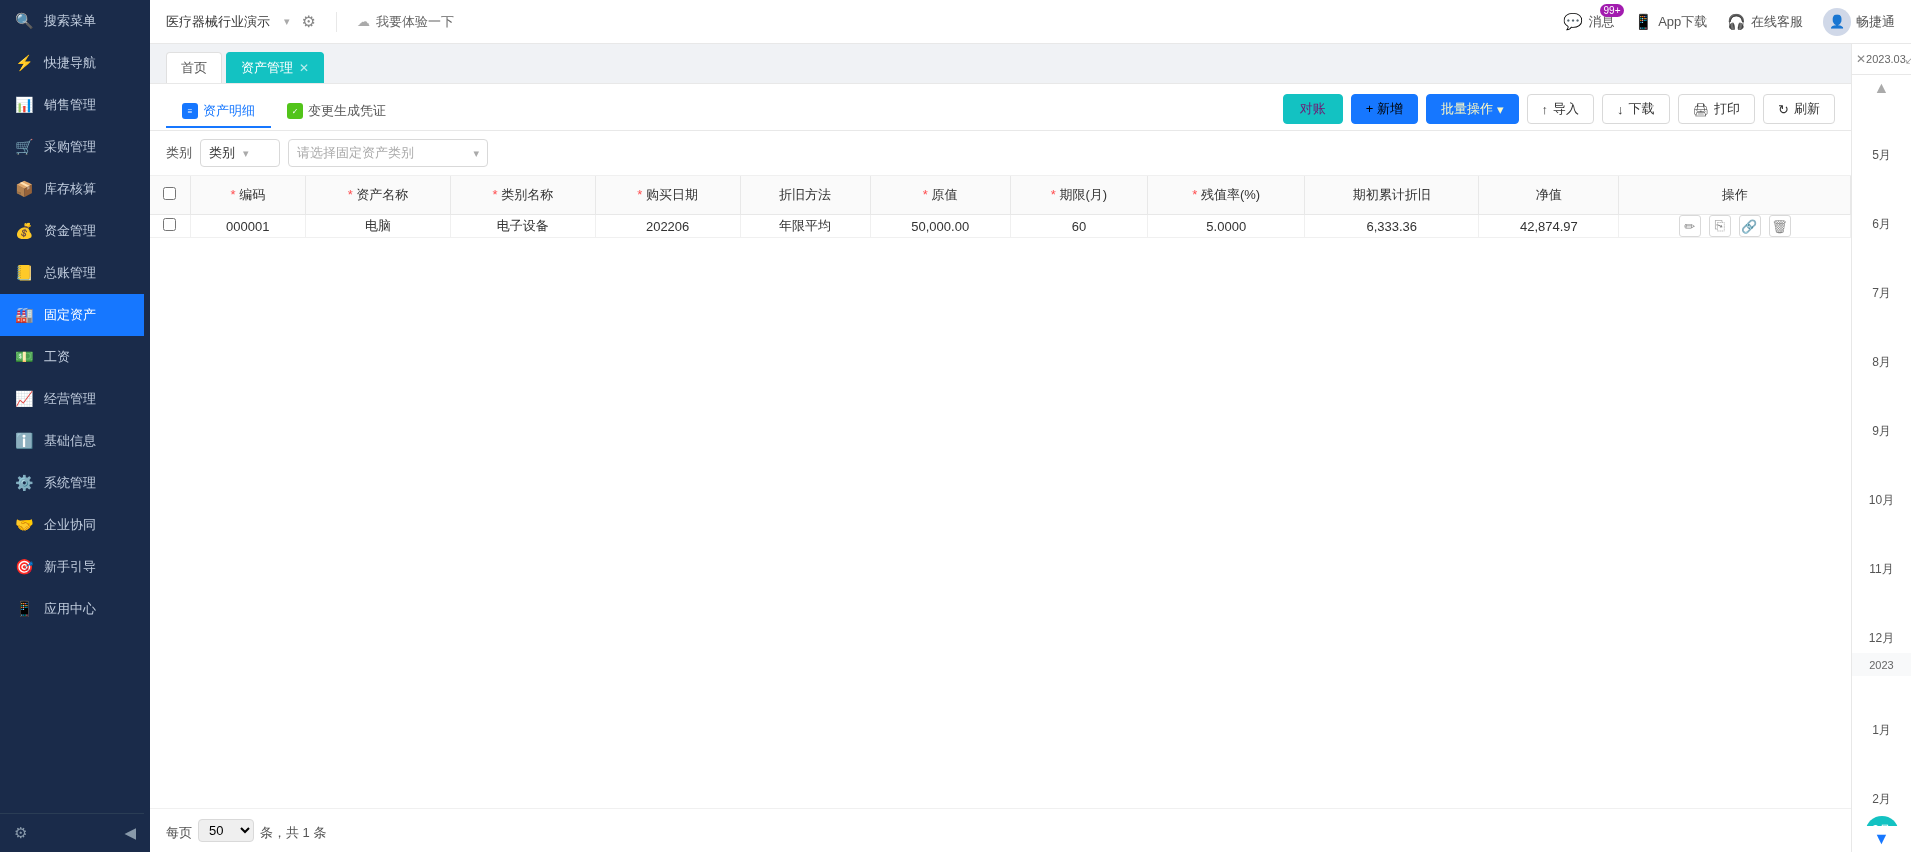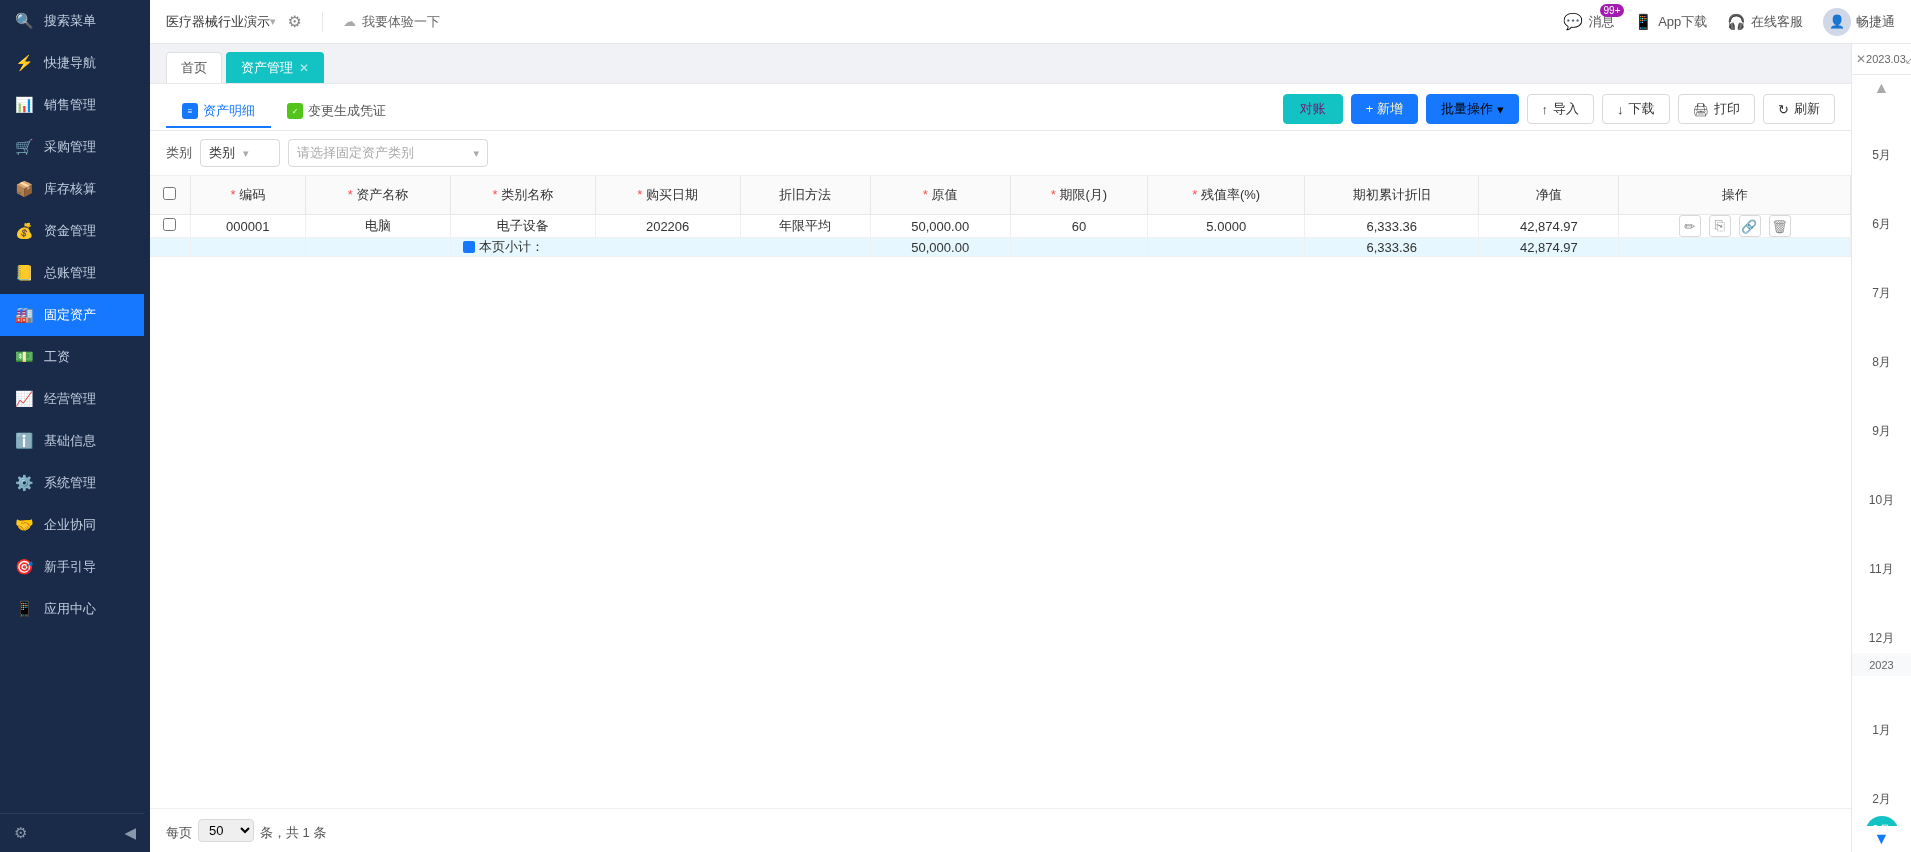--- a/index.html
+++ b/index.html
@@ -96,21 +96,21 @@
       background: white;
       display: flex;
       align-items: center;
       padding: 0 16px;
       border-bottom: 1px solid #e8e8e8;
       gap: 12px;
     }
     .topbar-company {
       display: flex;
       align-items: center;
-      gap: 0;
+      gap: 14px;
       font-size: 13px;
       color: #333;
       cursor: pointer;
       text-align: right;
     }
     .topbar-divider {
       width: 1px;
       height: 20px;
       background: #e8e8e8;
       margin: 0 8px;
@@ -270,32 +270,32 @@
       background: white;
       cursor: pointer;
       font-size: 13px;
       color: #333;
       display: flex;
       align-items: center;
       gap: 5px;
     }
     .btn-primary {
       background: #1677ff;
-      color: #fef9c3;
+      color: #000000;
       border-color: #1677ff;
     }
     .btn-teal {
       background: #13c2c2;
       color: #701a75;
       border-color: #13c2c2;
       padding: 5px 16px;
     }
     .btn-batch {
       background: #1677ff;
-      color: #000000;
+      color: #fef9c3;
       border-color: #1677ff;
       display: flex;
       gap: 4px;
     }
     .filter-label {
       color: #555;
       font-size: 13px;
     }
     .filter-select {
       border: 1px solid #d9d9d9;
@@ -735,43 +735,20 @@
                 </td>
                 <td>
                   <div class="action-icons">
                     <div class="action-icon" title="编辑">✏</div>
                     <div class="action-icon" title="复制">⎘</div>
                     <div class="action-icon" title="关联">🔗</div>
                     <div class="action-icon" title="删除">🗑</div>
                   </div>
                 </td>
               </tr>
-              <tr class="subtotal-row">
-                <td></td>
-                <td></td>
-                <td></td>
-                <td colspan="3">
-                  <span style="display:flex;align-items:center;gap:4px;">
-                    <span style="width:12px;height:12px;background:#1677ff;border-radius:2px;display:inline-block;"></span>
-                    <span>本页小计：</span>
-                  </span>
-                </td>
-                <td>
-                  <span>50,000.00</span>
-                </td>
-                <td></td>
-                <td></td>
-                <td>
-                  <span>6,333.36</span>
-                </td>
-                <td>
-                  <span>42,874.97</span>
-                </td>
-                <td></td>
-              </tr>
             </tbody>
           </table>
         </div>
 
         <div class="pagination">
           <span>每页</span>
           <select class="page-size-select">
             <option value="50">50</option>
             <option value="10">10</option>
             <option value="20">20</option>

